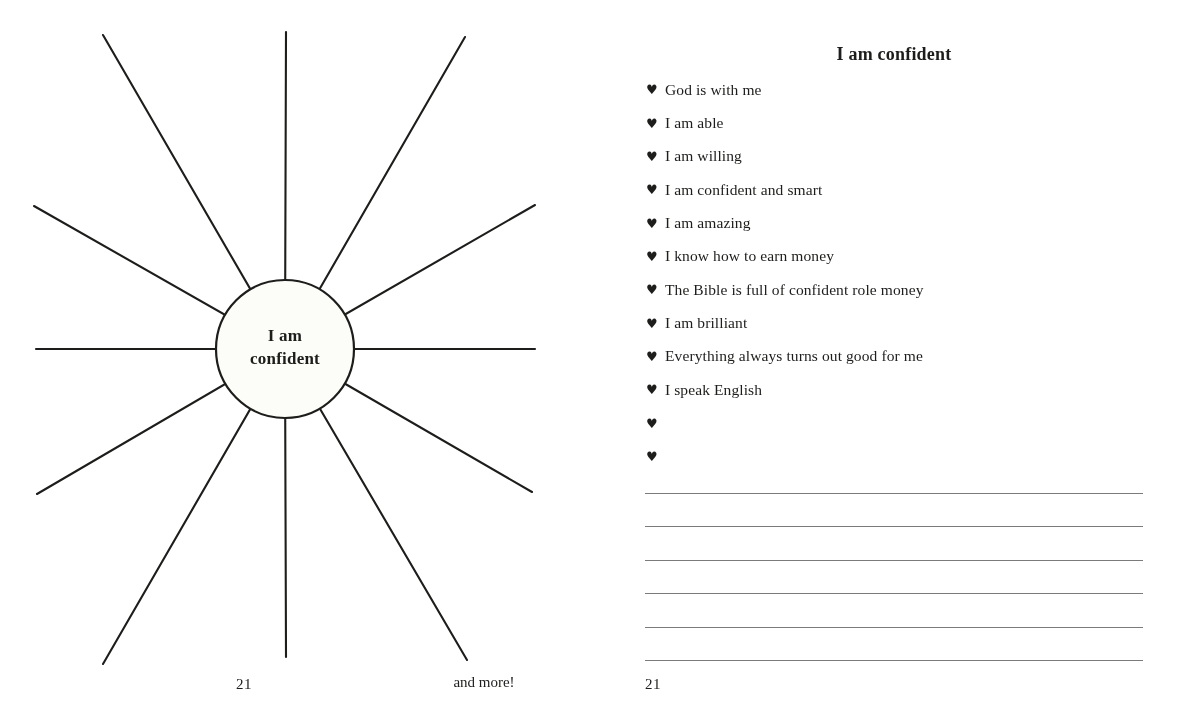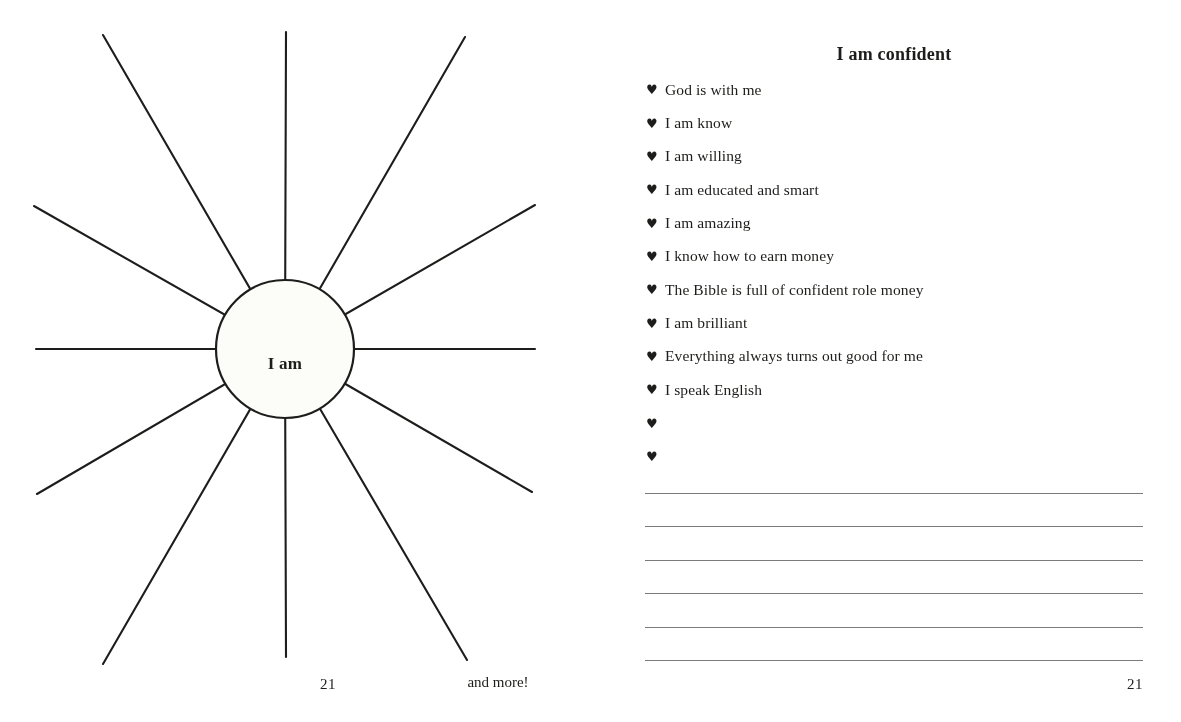--- a/index.html
+++ b/index.html
@@ -17,28 +17,27 @@
   .page{position:absolute;top:0;height:722px;}
   .page-left{left:0;width:590px;}
   .page-right{left:590px;width:591px;}
 
   
   .sunburst{position:absolute;left:0;top:0;}
   .center-label{
     position:absolute;left:205px;top:324px;width:160px;
     text-align:center;font-weight:bold;font-size:17px;line-height:23px;
     letter-spacing:.2px;
-    margin-top:28px;
   }
   .page-num{
-    position:absolute;font-size:15px;letter-spacing:.5px;text-align:right;
+    position:absolute;font-size:15px;letter-spacing:.5px;text-align:left;
   }
   .left-num{left:236px;top:676px;width:100px;}
   .footer-note{
-    position:absolute;left:433px;top:674px;width:130px;
+    position:absolute;left:419px;top:674px;width:130px;
     font-size:15px;text-align:center;
   }
 
   
   .rp-title{
     position:absolute;left:55px;top:44px;width:498px;margin:0;
     text-align:center;font-size:18px;font-weight:bold;letter-spacing:.2px;
   }
   .affirmations{position:absolute;left:55px;top:73px;width:498px;}
   .affirmation{
@@ -75,43 +74,44 @@
         <line x1="285" y1="349" x2="103" y2="664"></line>
         <line x1="285" y1="349" x2="37" y2="494"></line>
         <line x1="285" y1="349" x2="36" y2="349"></line>
         <line x1="285" y1="349" x2="34" y2="206"></line>
         <line x1="285" y1="349" x2="103" y2="35"></line>
       </g>
       <circle cx="285" cy="349" r="69" fill="#fcfcf8" stroke="#1d1d1b" stroke-width="2.2"></circle>
     </svg>
     <div class="center-label">
       <div>I am</div>
+      <div>confident</div>
     </div>
     <div class="page-num left-num">21</div>
     <div class="footer-note">and more!</div>
   </div>
 
   <div class="page page-right">
     <h1 class="rp-title">I am confident</h1>
     <div class="affirmations" id="affirmation-list">
         <div class="affirmation">
           <span class="heart">♥</span>
           <span>God is with me</span>
         </div>
         <div class="affirmation">
           <span class="heart">♥</span>
-          <span>I am know</span>
+          <span>I am able</span>
         </div>
         <div class="affirmation">
           <span class="heart">♥</span>
           <span>I am willing</span>
         </div>
         <div class="affirmation">
           <span class="heart">♥</span>
-          <span>I am educated and smart</span>
+          <span>I am confident and smart</span>
         </div>
         <div class="affirmation">
           <span class="heart">♥</span>
           <span>I am amazing</span>
         </div>
         <div class="affirmation">
           <span class="heart">♥</span>
           <span>I know how to earn money</span>
         </div>
         <div class="affirmation">

